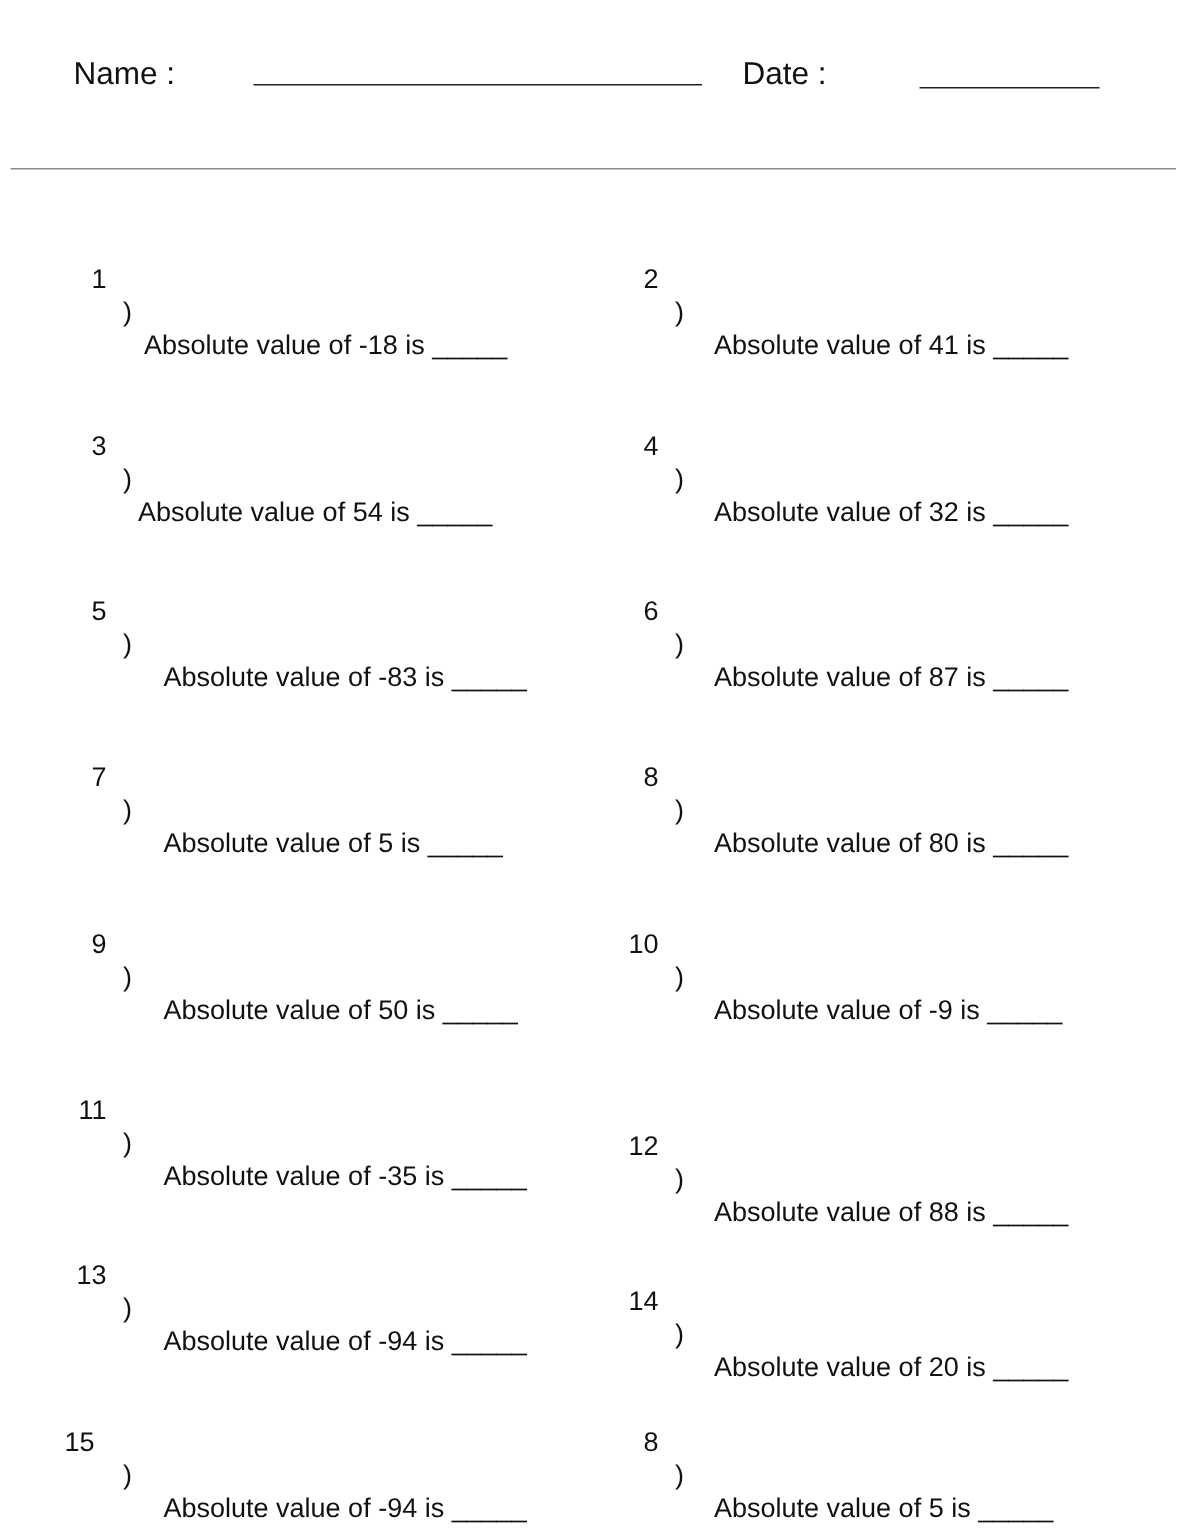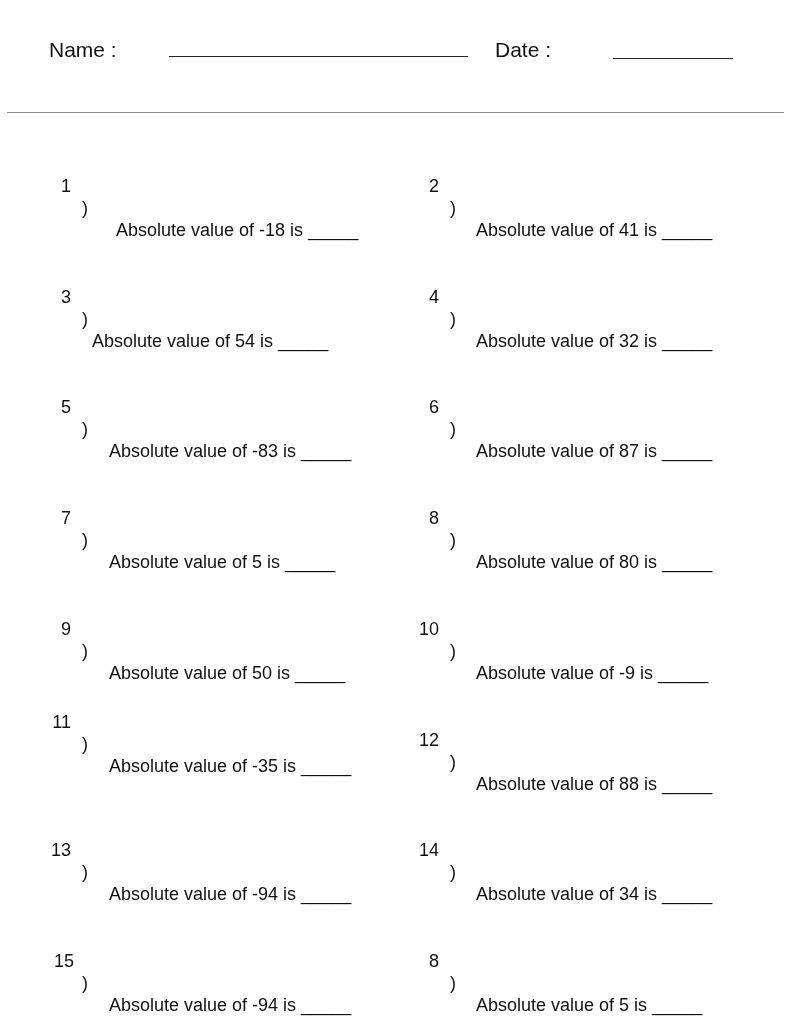--- a/index.html
+++ b/index.html
@@ -72,21 +72,21 @@
   <span class="label date-label">Date :</span>
   <div class="blank-line date-line"></div>
 </div>
 <div class="divider"></div>
 
 <div id="problems">
 
   <div class="problem" style="left:0;top:153px;">
     <span class="num" style="left:41px">1</span>
     <span class="paren" style="left:82px">)</span>
-    <span class="text" style="left:116px">Absolute value of -18 is _____</span>
+    <span class="text" style="left:96px">Absolute value of -18 is _____</span>
   </div>
   <div class="problem" style="left:0;top:153px;">
     <span class="num" style="left:409px">2</span>
     <span class="paren" style="left:450px">)</span>
     <span class="text" style="left:476px">Absolute value of 41 is _____</span>
   </div>
 
   <div class="problem" style="left:0;top:264px;">
     <span class="num" style="left:41px">3</span>
     <span class="paren" style="left:82px">)</span>
@@ -124,44 +124,44 @@
     <span class="num" style="left:41px">9</span>
     <span class="paren" style="left:82px">)</span>
     <span class="text" style="left:109px">Absolute value of 50 is _____</span>
   </div>
   <div class="problem" style="left:0;top:596px;">
     <span class="num" style="left:409px">10</span>
     <span class="paren" style="left:450px">)</span>
     <span class="text" style="left:476px">Absolute value of -9 is _____</span>
   </div>
 
-  <div class="problem" style="left:0;top:689px;">
+  <div class="problem" style="left:0;top:707px;">
     <span class="num" style="left:41px">11</span>
     <span class="paren" style="left:82px">)</span>
     <span class="text" style="left:109px">Absolute value of -35 is _____</span>
   </div>
-  <div class="problem" style="left:0;top:707px;padding-left:28px;">
+  <div class="problem" style="left:0;top:731px;padding-left:28px;">
     <span class="num" style="left:409px">12</span>
     <span class="paren" style="left:450px">)</span>
     <span class="text" style="left:476px">Absolute value of 88 is _____</span>
   </div>
 
   <div class="problem" style="left:0;top:817px;">
     <span class="num" style="left:41px">13</span>
     <span class="paren" style="left:82px">)</span>
     <span class="text" style="left:109px">Absolute value of -94 is _____</span>
   </div>
-  <div class="problem" style="left:0;top:817px;">
+  <div class="problem" style="left:0;top:834px;">
     <span class="num" style="left:409px">14</span>
     <span class="paren" style="left:450px">)</span>
-    <span class="text" style="left:476px">Absolute value of 34 is _____</span>
+    <span class="text" style="left:476px">Absolute value of 20 is _____</span>
   </div>
 
   <div class="problem" style="left:0;top:928px;">
-    <span class="num" style="left:44px">15</span>
+    <span class="num" style="left:33px">15</span>
     <span class="paren" style="left:82px">)</span>
     <span class="text" style="left:109px">Absolute value of -94 is _____</span>
   </div>
   <div class="problem" style="left:0;top:928px;">
     <span class="num" style="left:409px">8</span>
     <span class="paren" style="left:450px">)</span>
     <span class="text" style="left:476px">Absolute value of 5 is _____</span>
   </div>
 </div>
 

